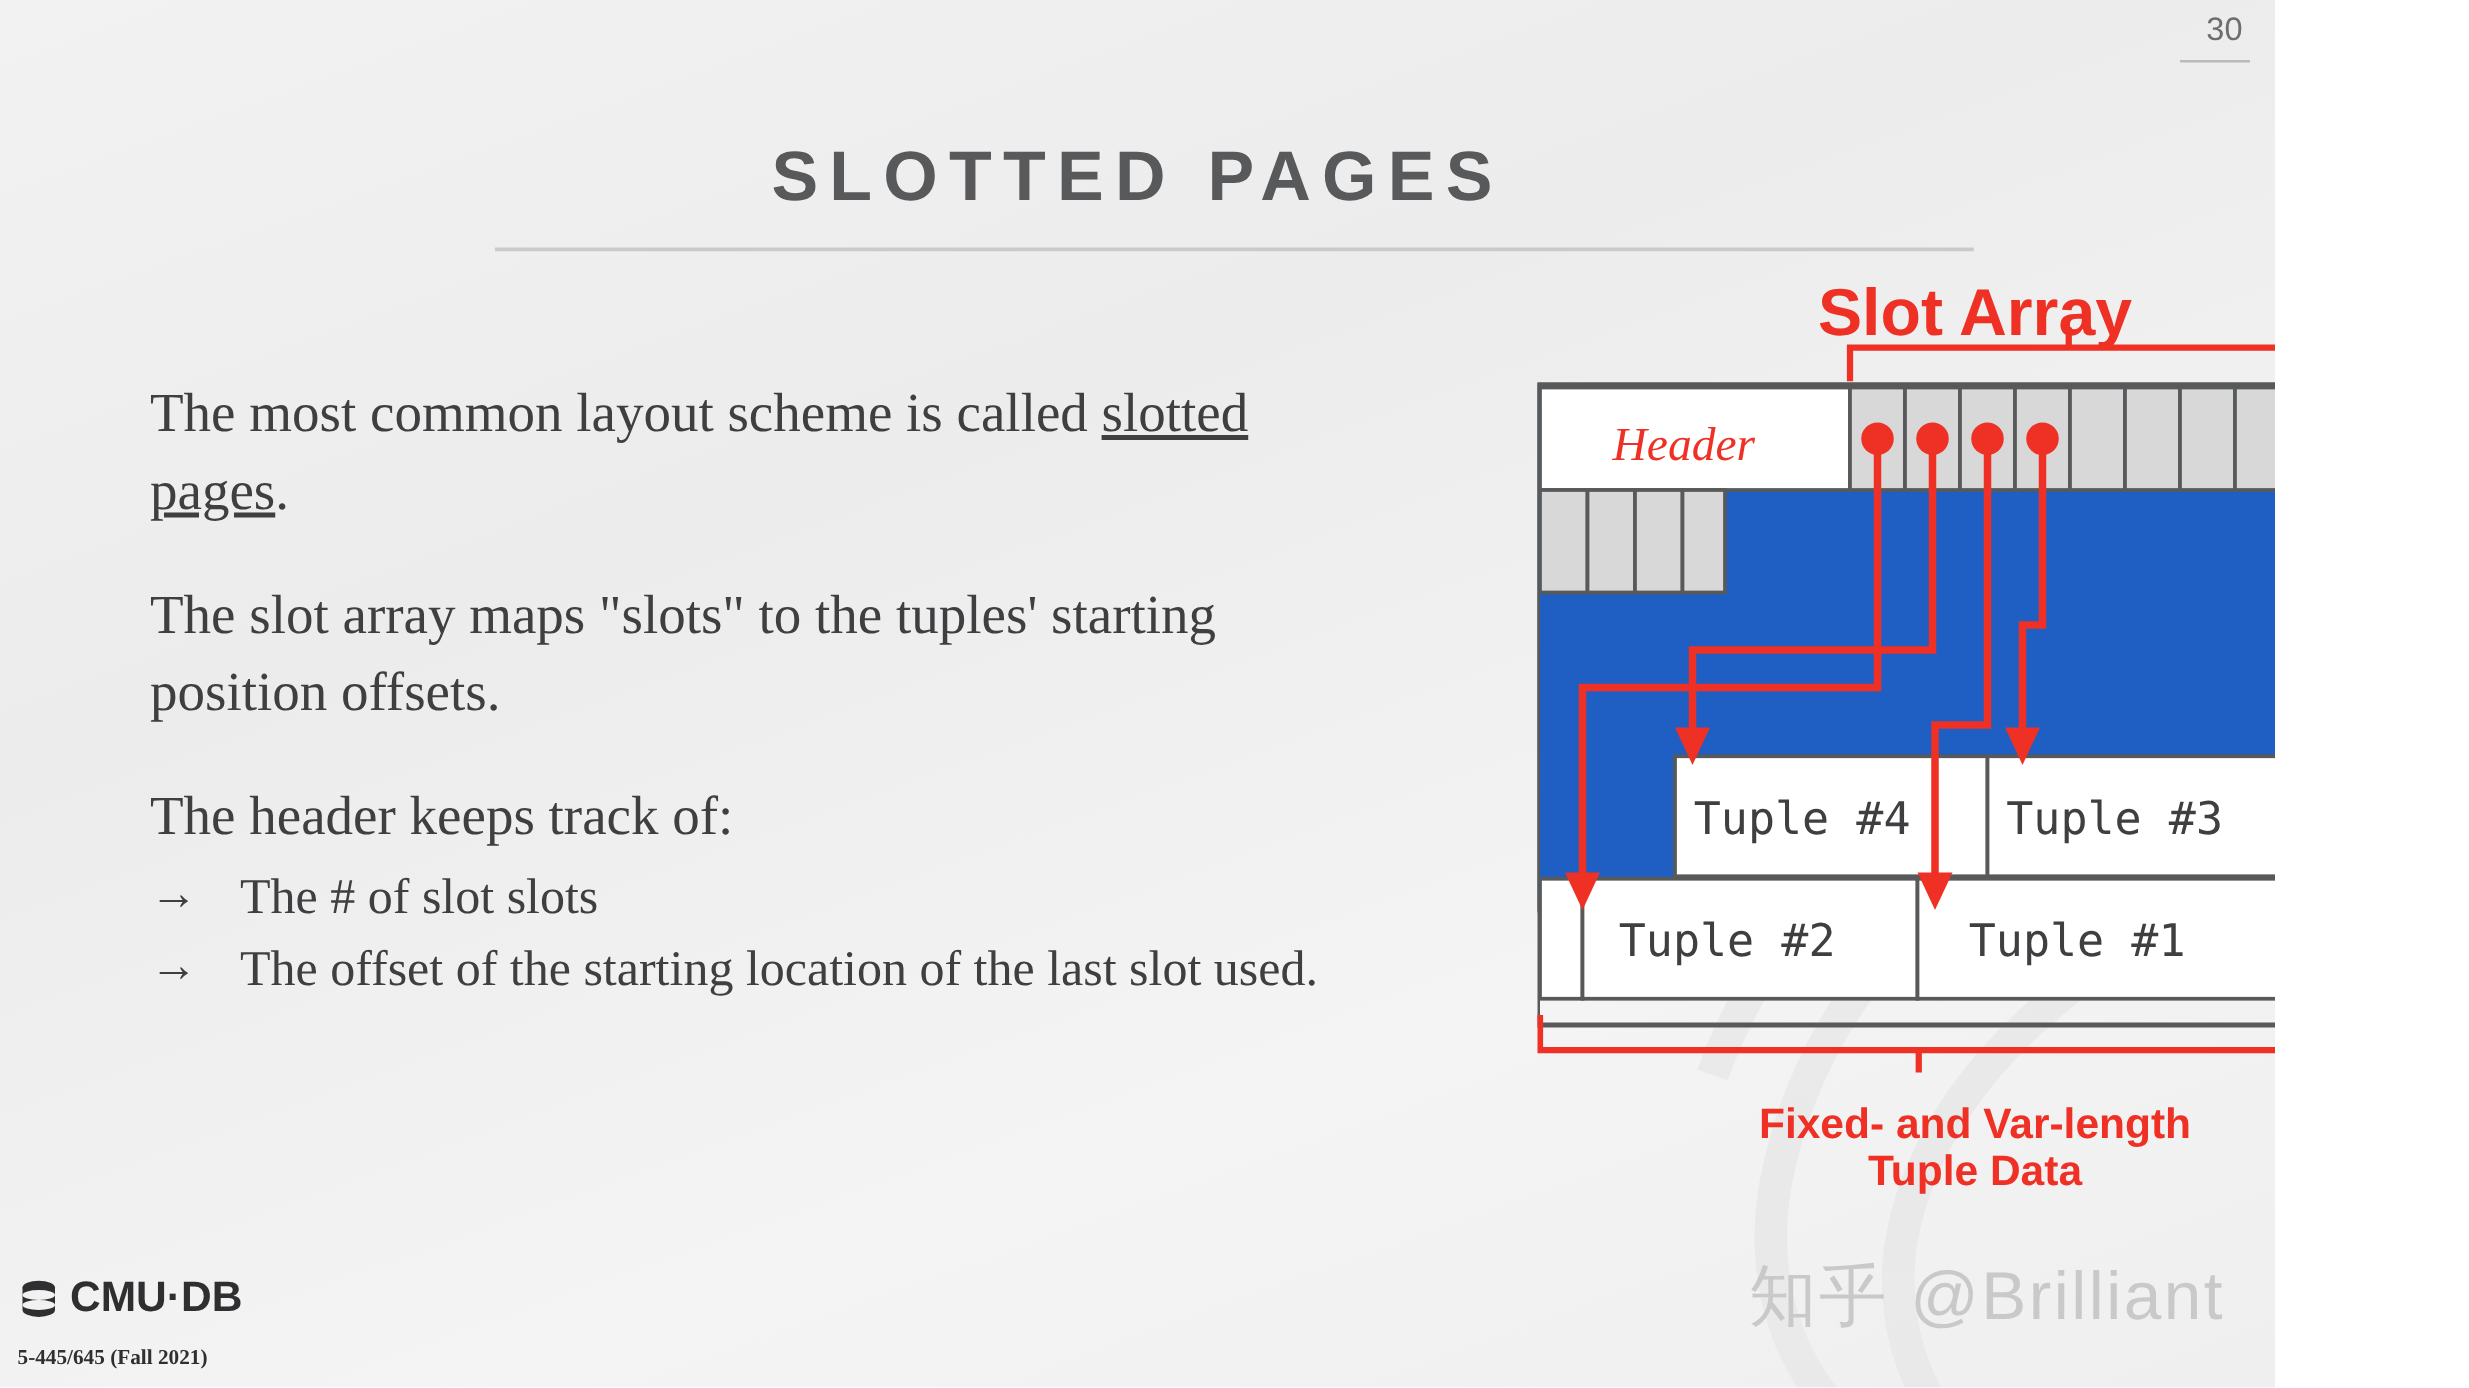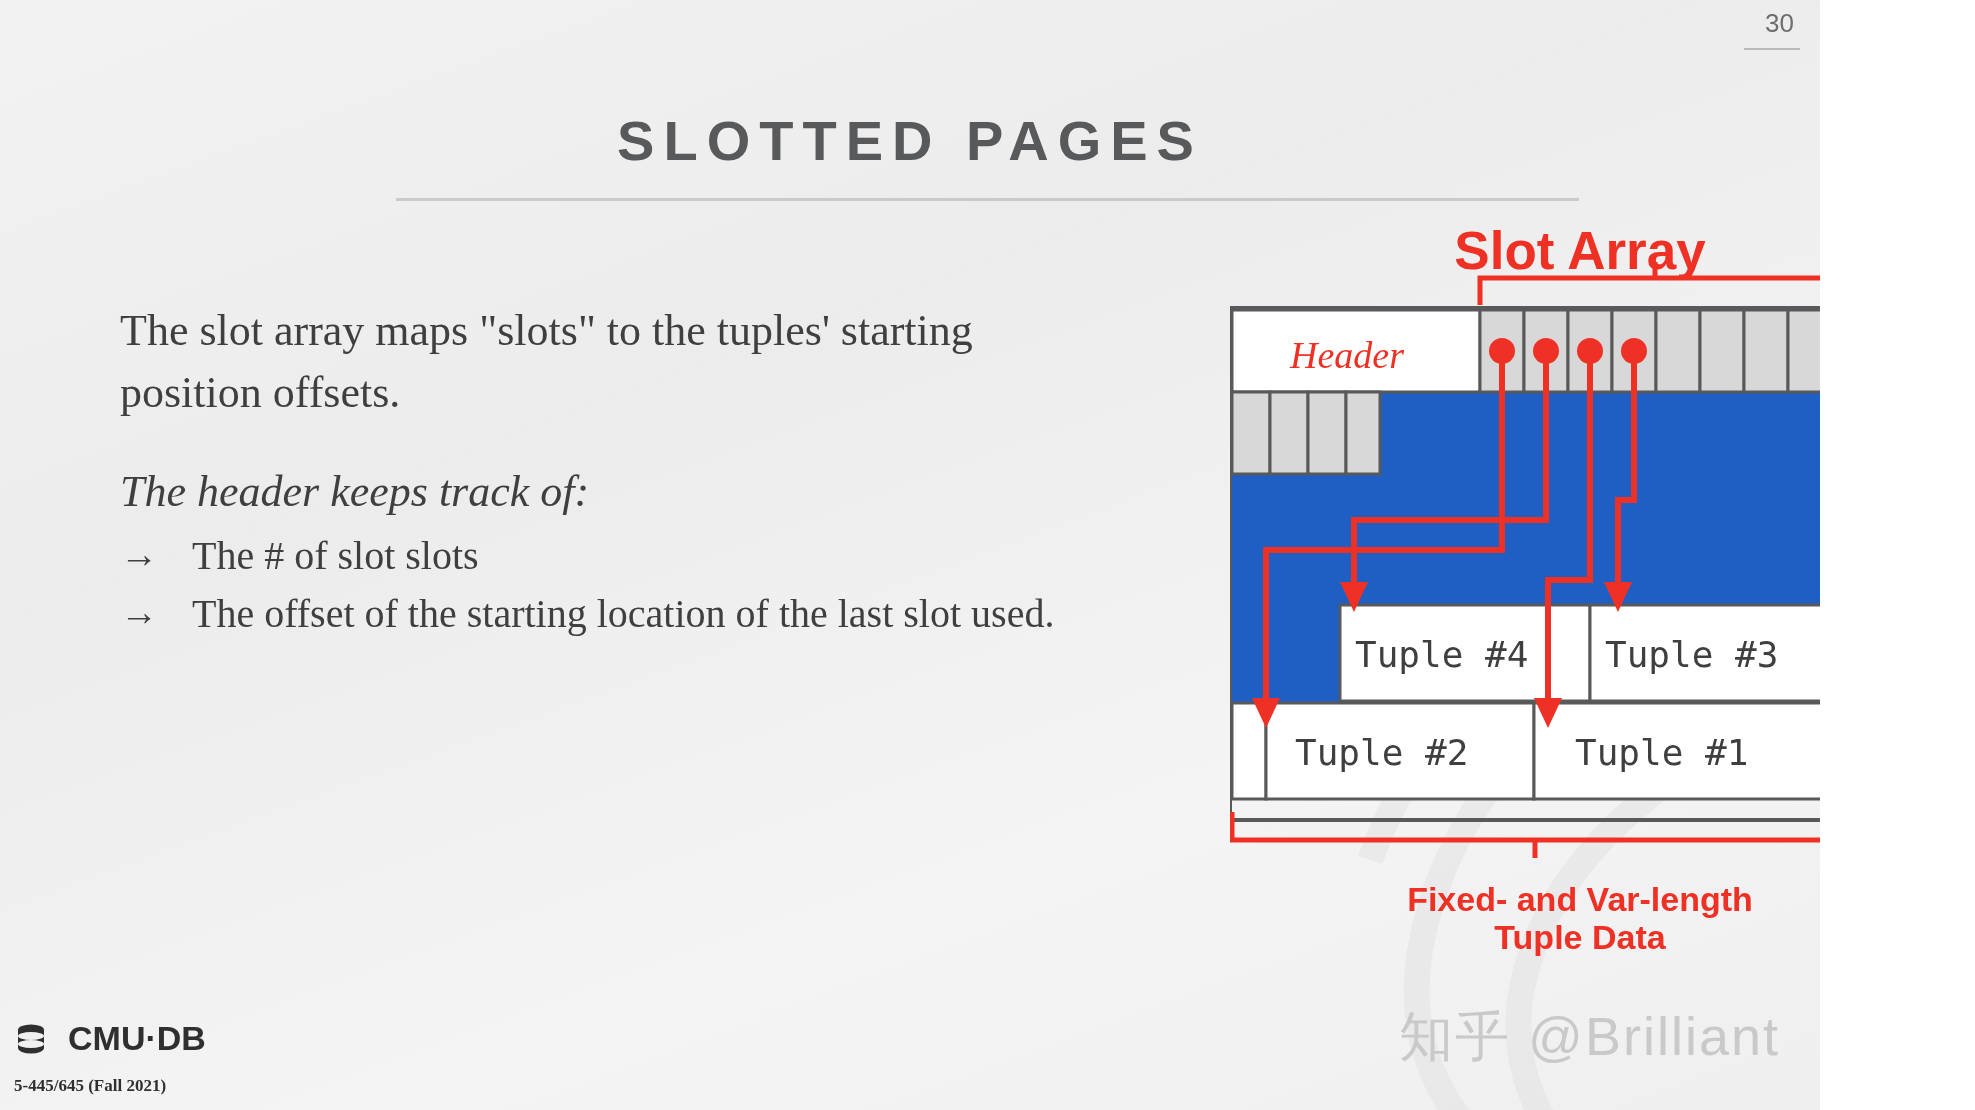--- a/index.html
+++ b/index.html
@@ -105,21 +105,21 @@
     flex: 1 1 auto;
   }
 
   
   .logo {
     position: absolute;
     left: 14px;
     bottom: 52px;
     display: flex;
     align-items: center;
-    gap: 20px;
+    gap: 8px;
   }
   .logo-mark {
     width: 34px;
     height: 34px;
   }
   .logo-text {
     font-size: 34px;
     font-weight: bold;
     color: #2f2f31;
     letter-spacing: 0px;
@@ -193,22 +193,25 @@
     </g>
   </svg>
 
   <div class="page-number">30</div>
   <div class="page-number-rule"></div>
 
   <div class="title">SLOTTED PAGES</div>
   <div class="title-rule"></div>
 
   <div class="body-text">
+    <div class="para">
+      <span>The most common layout scheme is called </span><span class="u">slotted pages</span><span>.</span>
+    </div>
     <div class="para">The slot array maps "slots" to the tuples' starting position offsets.</div>
-    <div class="para" style="margin-bottom:14px;font-style:italic;">The header keeps track of:</div>
+    <div class="para" style="margin-bottom:14px;">The header keeps track of:</div>
     <div class="bullet-list">
       <div class="bullet">
         <span class="arrow">→</span>
         <span class="btext">The # of slot slots</span>
       </div>
       <div class="bullet">
         <span class="arrow">→</span>
         <span class="btext">The offset of the starting location of the last slot used.</span>
       </div>
     </div>

